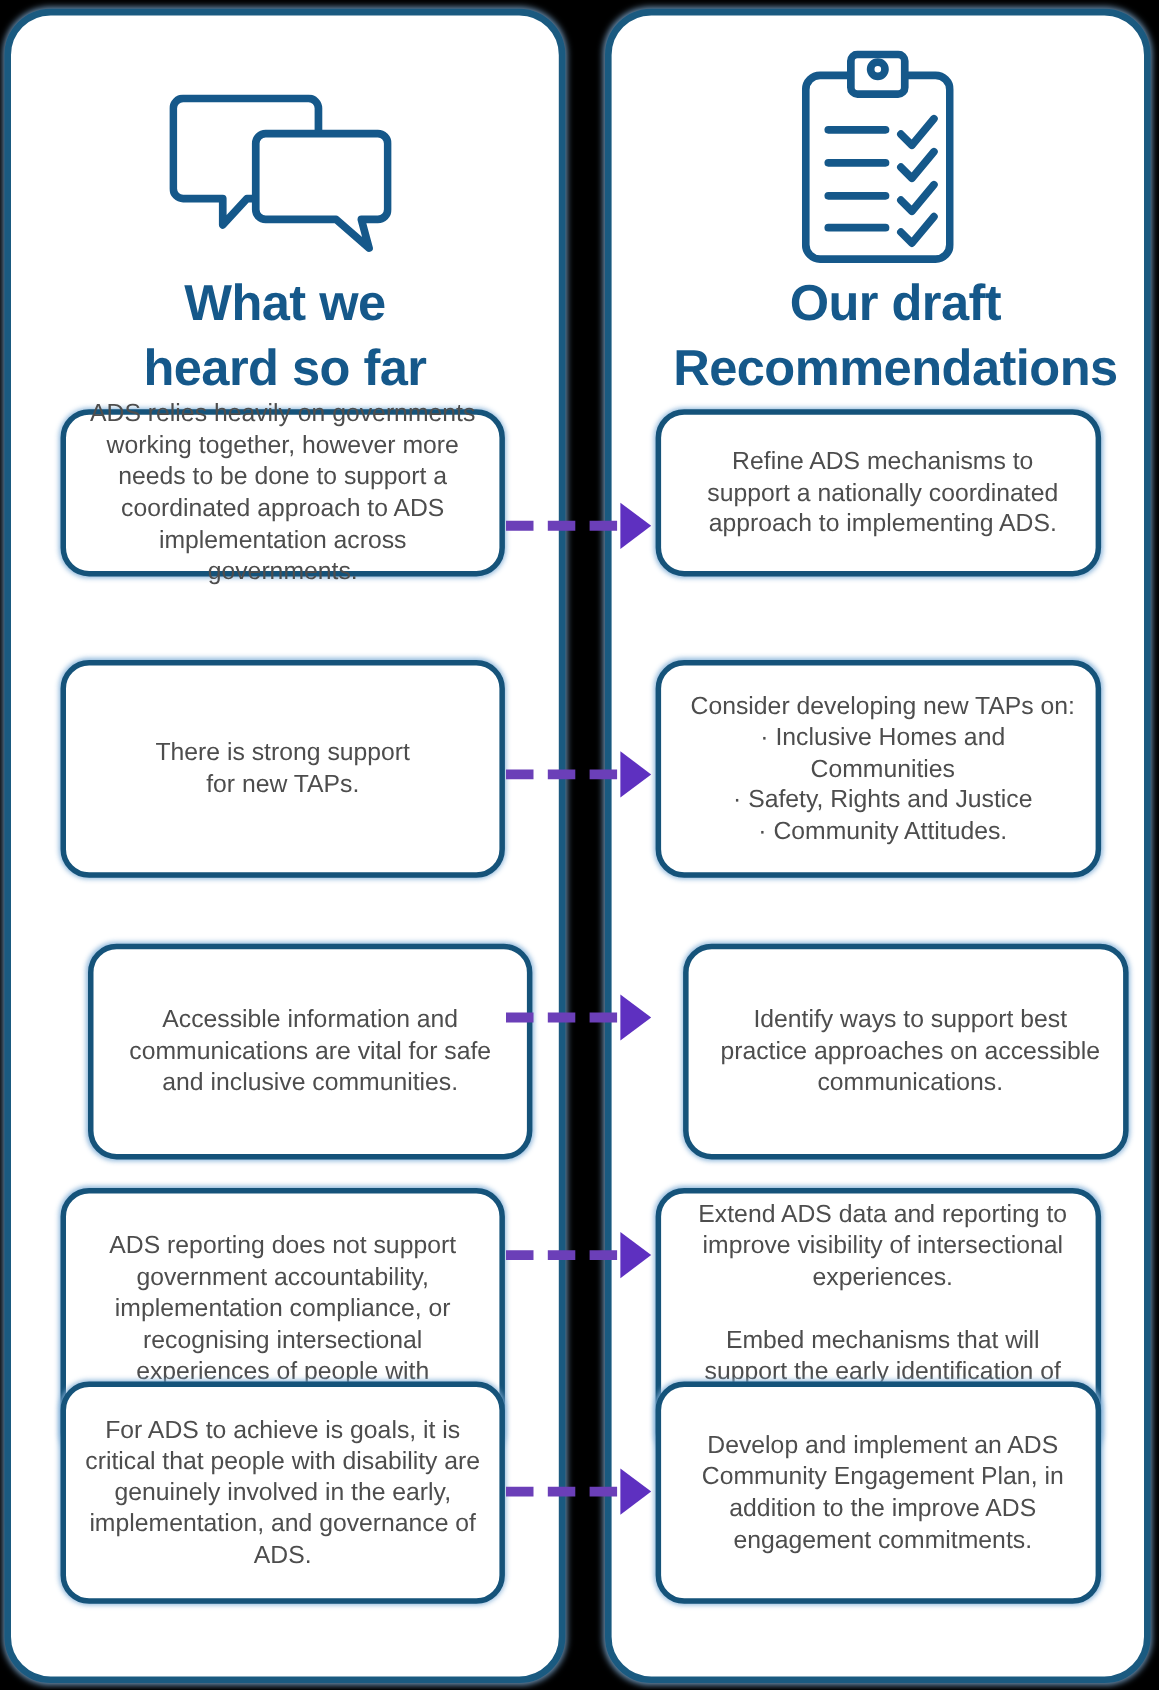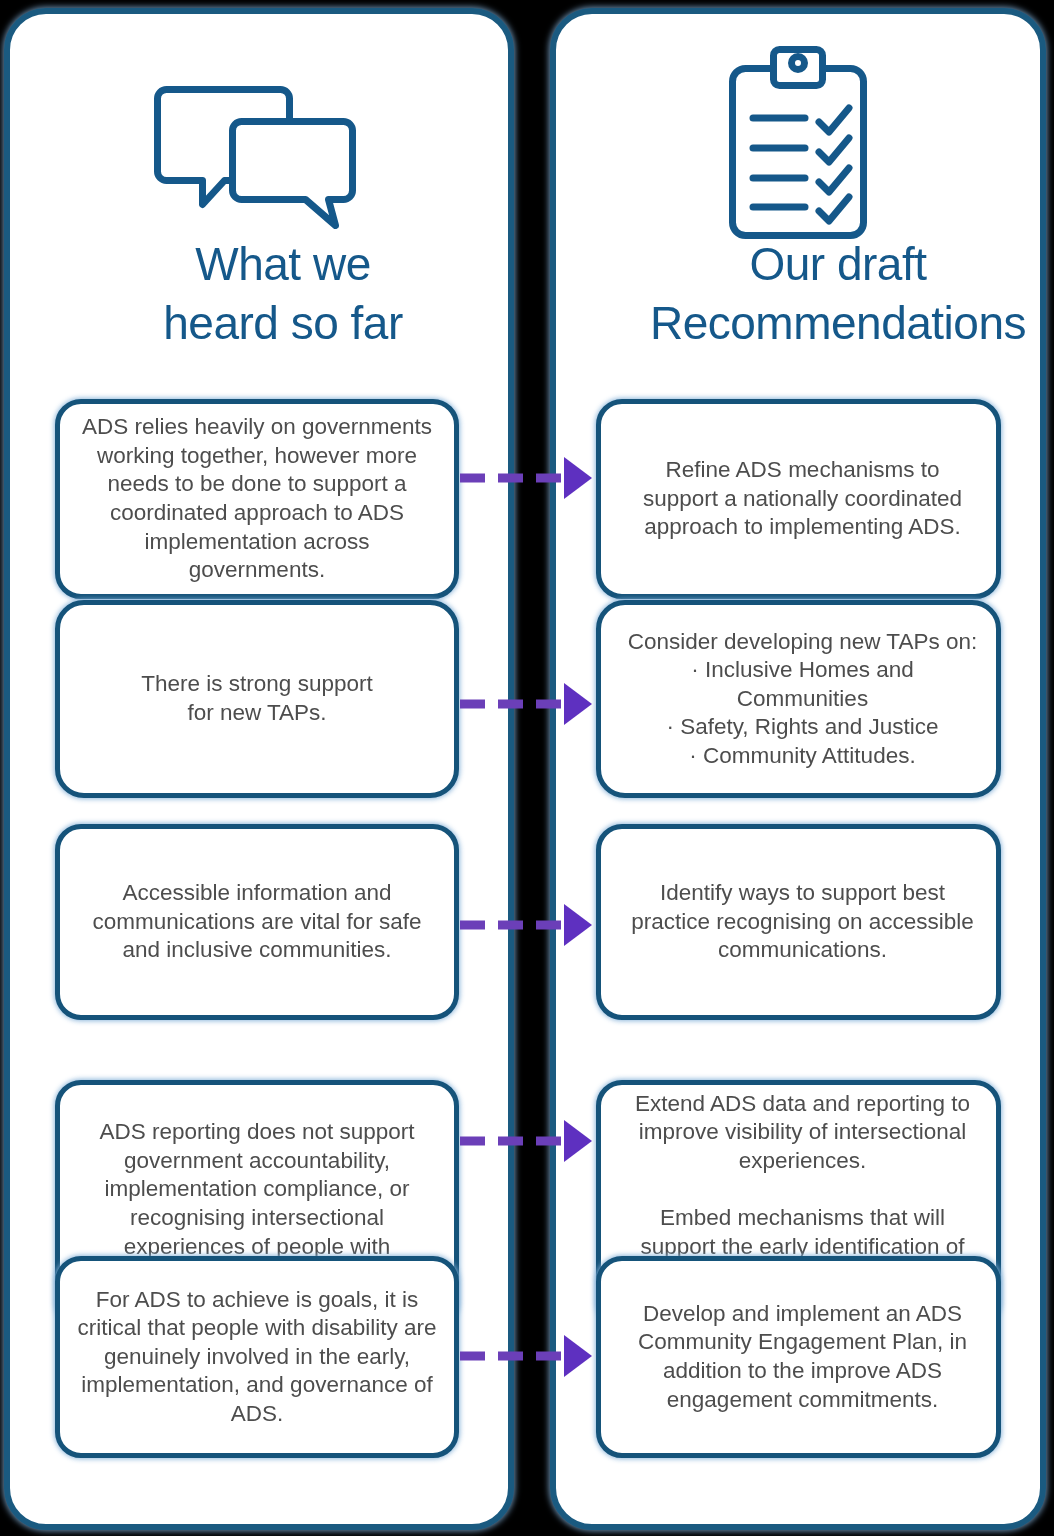--- a/index.html
+++ b/index.html
@@ -20,47 +20,46 @@
   }
   .card.left  { left:4px;   width:510px; }
   .card.right { left:550px; width:496px; }
 
   .hdr-icon { position:absolute; z-index:2; }
   .icon-chat { left:154px; top:86px; }
   .icon-clip { left:729px; top:46px; }
 
   .card-title {
     position:absolute; z-index:2;
-    top:235px; text-align:center;
-    font-weight:normal; font-size:46px; line-height:1.28;
+    top:246px; text-align:center;
+    font-weight:bold; font-size:46px; line-height:1.28;
     color:#15588a; white-space:pre-line;
     letter-spacing:-0.5px;
-    padding-left:24px;
   }
   .title-left  { left:4px;   width:510px; }
   .title-right { left:550px; width:528px; }
 
   .box {
     position:absolute; z-index:2;
     background:#ffffff;
     border:5px solid #15537a;
     border-radius:26px;
     box-sizing:border-box;
     box-shadow:0 0 5px 1px rgba(130,175,215,.9);
     display:flex; align-items:center; justify-content:center;
     text-align:center;
     padding:6px 16px;
     font-size:22.5px; line-height:1.27; color:#4d4d4d;
     white-space:pre-line;
   }
   .col-l { left:55px;  width:404px; }
   .col-r { left:596px; width:405px;padding-left:24px; }
-  .r1 { top:399px;  height:200px; }
-  .r2 { top:600px;  height:198px;border-radius:29px; }
-  .r3 { top:824px;  height:196px; }
+  .r1 { top:372px;  height:152px; }
+  .r2 { top:600px;  height:198px; }
+  .r3 { top:858px;  height:196px;margin-left:25px; }
   .r4 { top:1080px; height:248px; }
   .r5 { top:1256px; height:202px; }
 
   .arrow {
     position:absolute; z-index:5;
     left:458px; width:136px; height:48px;
   }
   .a1 { top:454px; }
   .a2 { top:680px; }
   .a3 { top:901px; }
@@ -110,21 +109,21 @@
 for new TAPs.</div>
 <div class="box col-l r3">Accessible information and communications are vital for safe and inclusive communities.</div>
 <div class="box col-l r4">ADS reporting does not support government accountability, implementation compliance, or recognising intersectional experiences of people with disability.</div>
 <div class="box col-l r5">For ADS to achieve is goals, it is critical that people with disability are genuinely involved in the early, implementation, and governance of ADS.</div>
 
 <div class="box col-r r1">Refine ADS mechanisms to support a nationally coordinated approach to implementing ADS.</div>
 <div class="box col-r r2">Consider developing new TAPs on:
 · Inclusive Homes and Communities
 · Safety, Rights and Justice
 · Community Attitudes.</div>
-<div class="box col-r r3">Identify ways to support best practice recognising on accessible communications.</div>
+<div class="box col-r r3">Identify ways to support best practice approaches on accessible communications.</div>
 <div class="box col-r r4">Extend ADS data and reporting to improve visibility of intersectional experiences.
 
 Embed mechanisms that will support the early identification of delayed and undelivered TAPs actions.</div>
 <div class="box col-r r5">Develop and implement an ADS Community Engagement Plan, in addition to the improve ADS engagement commitments.</div>
 
 <svg class="arrow a1" viewBox="0 0 136 48">
   <line x1="2" y1="24" x2="105" y2="24" stroke="#6b3fb8" stroke-width="9" stroke-dasharray="25 13"></line>
   <polygon points="106,3 134,24 106,45" fill="#5e30c0"></polygon>
 </svg>
 <svg class="arrow a2" viewBox="0 0 136 48">

